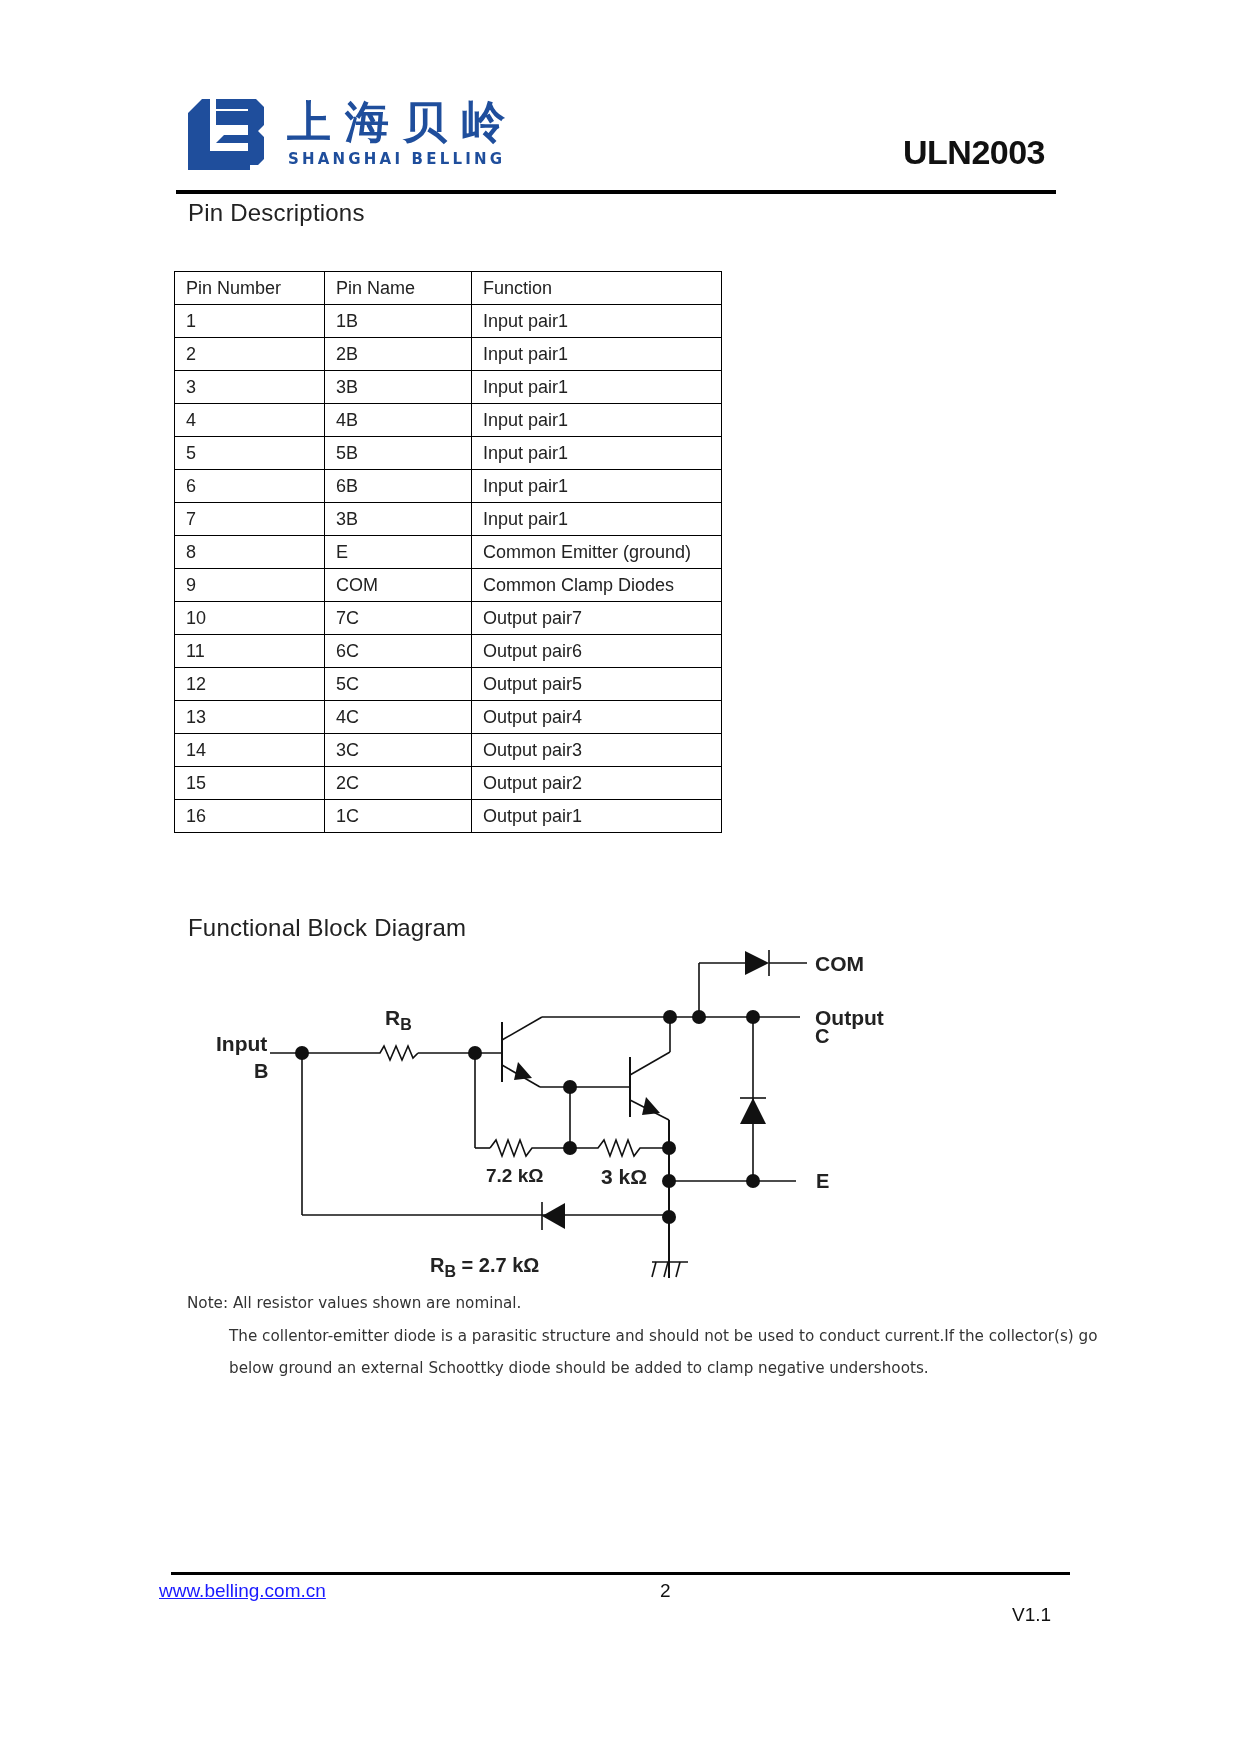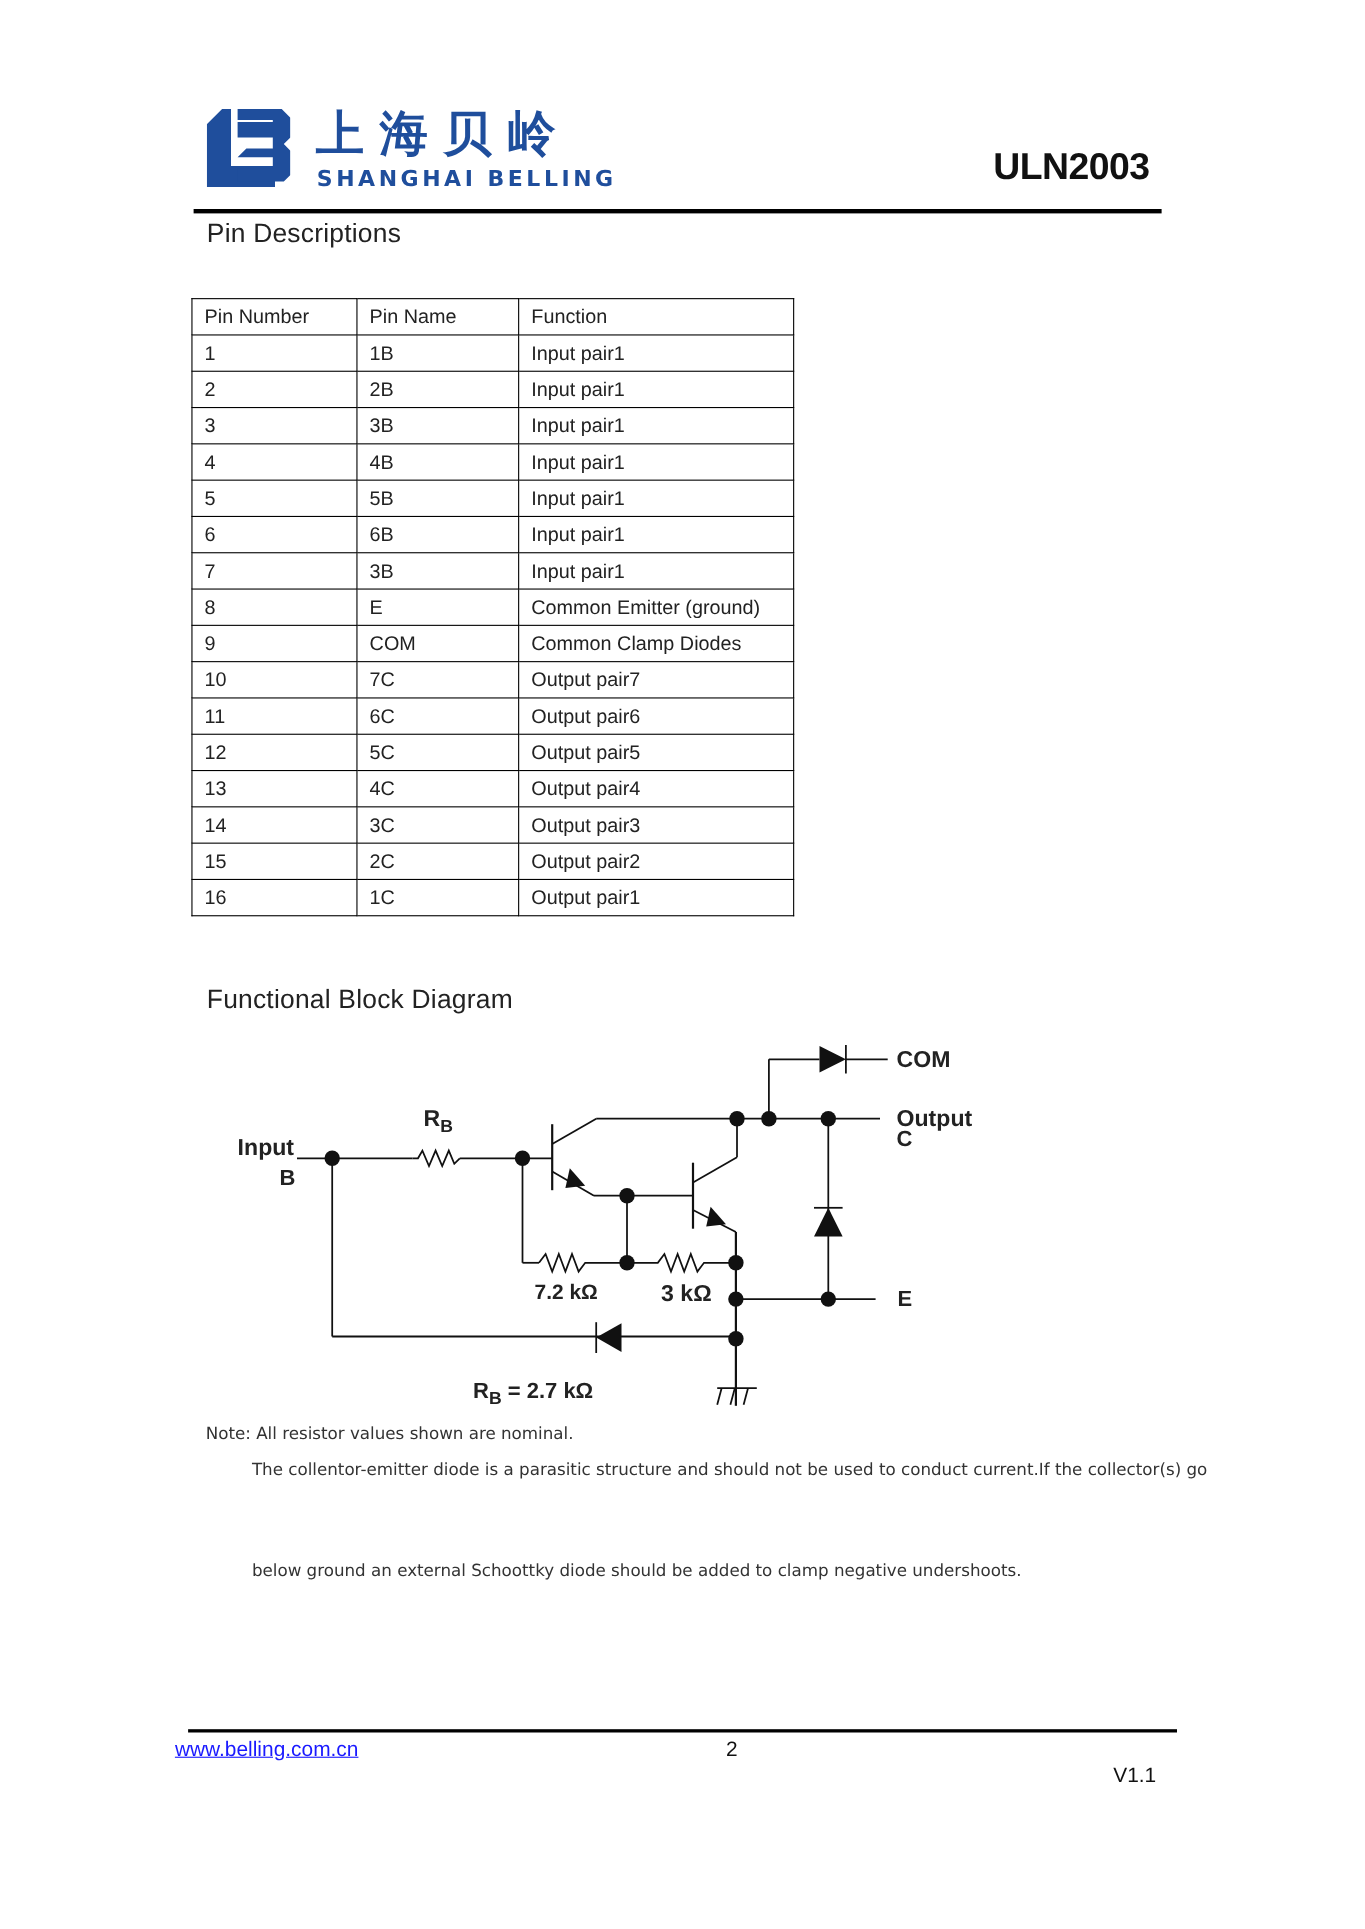--- a/index.html
+++ b/index.html
@@ -1,19 +1,19 @@
 <!DOCTYPE html>
 <html><head>
 <meta charset="utf-8">
 <style>
   html, body { margin: 0; padding: 0; background: #ffffff; }
   body { width: 1241px; height: 1754px; position: relative; overflow: hidden; font-family: "Liberation Sans", sans-serif; color: #1a1a1a; }
   .abs { position: absolute; }
   .logo-cn { position: absolute; left: 287px; top: 96px; font-family: "DejaVu Sans", sans-serif; font-weight: bold; font-size: 44px; color: #1f4e9c; letter-spacing: 14px; line-height: 52px; white-space: nowrap; }
-  .logo-en { position: absolute; left: 288px; top: 150px; font-family: "DejaVu Sans", sans-serif; font-weight: bold; font-size: 20px; color: #1f4e9c; letter-spacing: 3.2px; white-space: nowrap; }
+  .logo-en { position: absolute; left: 288px; top: 150px; font-family: "DejaVu Sans", sans-serif; font-weight: bold; font-size: 15px; color: #1f4e9c; letter-spacing: 3.2px; white-space: nowrap; }
   .doc-title { position: absolute; left: 903px; top: 133px; font-family: "Liberation Sans", sans-serif; font-weight: bold; font-size: 34px; color: #111; letter-spacing: -0.5px; }
   .header-rule { position: absolute; left: 176px; top: 190px; width: 880px; height: 4px; background: #000; }
   .section-heading { position: absolute; left: 188px; font-family: "Liberation Sans", sans-serif; font-size: 24px; color: #222; letter-spacing: 0.2px; }
   table.pins { position: absolute; left: 174px; top: 259px; border-collapse: collapse; font-family: "Liberation Sans", sans-serif; font-size: 18px; color: #222; margin-top: 12px; }
   table.pins td, table.pins th { border: 1.5px solid #000; height: 32px; padding: 0 0 0 11px; text-align: left; font-weight: normal; vertical-align: middle; }
   table.pins .c1 { width: 138px; }
   table.pins .c2 { width: 135px; }
   table.pins .c3 { width: 238px; }
   .diagram-label { position: absolute; font-family: "Liberation Sans", sans-serif; font-weight: bold; color: #222; white-space: nowrap; }
   .note { position: absolute; font-family: "DejaVu Sans", sans-serif; font-size: 15.2px; color: #333; white-space: nowrap; }
@@ -122,21 +122,21 @@
         <td>Output pair2</td>
       </tr>
     <tr>
         <td>16</td>
         <td>1C</td>
         <td>Output pair1</td>
       </tr>
   </tbody>
 </table>
 
-<div class="section-heading" style="top:895px;">Functional Block Diagram</div>
+<div class="section-heading" style="top:914px;">Functional Block Diagram</div>
 
 <svg class="abs" style="left:0;top:0;" width="1241" height="1754">
   <g stroke="#111" stroke-width="1.6" fill="none">
 
     <line x1="270" y1="1053" x2="375" y2="1053"></line>
 
     <polyline points="375,1053 380,1053 384,1046 390,1060 396,1046 402,1060 408,1046 413,1058 418,1053"></polyline>
     <line x1="418" y1="1053" x2="502" y2="1053"></line>
 
     <line x1="302" y1="1053" x2="302" y2="1215"></line>
@@ -213,20 +213,20 @@
   <span class="diagram-label" style="left:815px;top:1006px;font-size:21px;text-align:center;">Output</span>
   <span class="diagram-label" style="left:815px;top:1025px;font-size:20px;">C</span>
   <span class="diagram-label" style="left:816px;top:1170px;font-size:20px;">E</span>
   <span class="diagram-label" style="left:486px;top:1165px;font-size:19px;">7.2 kΩ</span>
   <span class="diagram-label" style="left:601px;top:1165px;font-size:21px;">3 kΩ</span>
   <span class="diagram-label" style="left:430px;top:1254px;font-size:20px;"><span>R</span><sub style="font-size:16px;">B</sub><span> = 2.7 kΩ</span></span>
 </div>
 
 <div class="note" style="left:187px;top:1294px;">Note: All resistor values shown are nominal.</div>
 <div class="note" style="left:229px;top:1327px;">The collentor-emitter diode is a parasitic structure and should not be used to conduct current.If the collector(s) go</div>
-<div class="note" style="left:229px;top:1419px;text-align:center;">below ground an external Schoottky diode should be added to clamp negative undershoots.</div>
+<div class="note" style="left:229px;top:1359px;text-align:center;">below ground an external Schoottky diode should be added to clamp negative undershoots.</div>
 
 <div>
   <div class="footer-rule"></div>
   <a class="footer-text footer-link" style="left:159px;">www.belling.com.cn</a>
   <span class="footer-text" style="left:660px;">2</span>
   <span class="footer-text" style="left:1012px;margin-top:24px;">V1.1</span>
 </div>
 
 </body></html>

